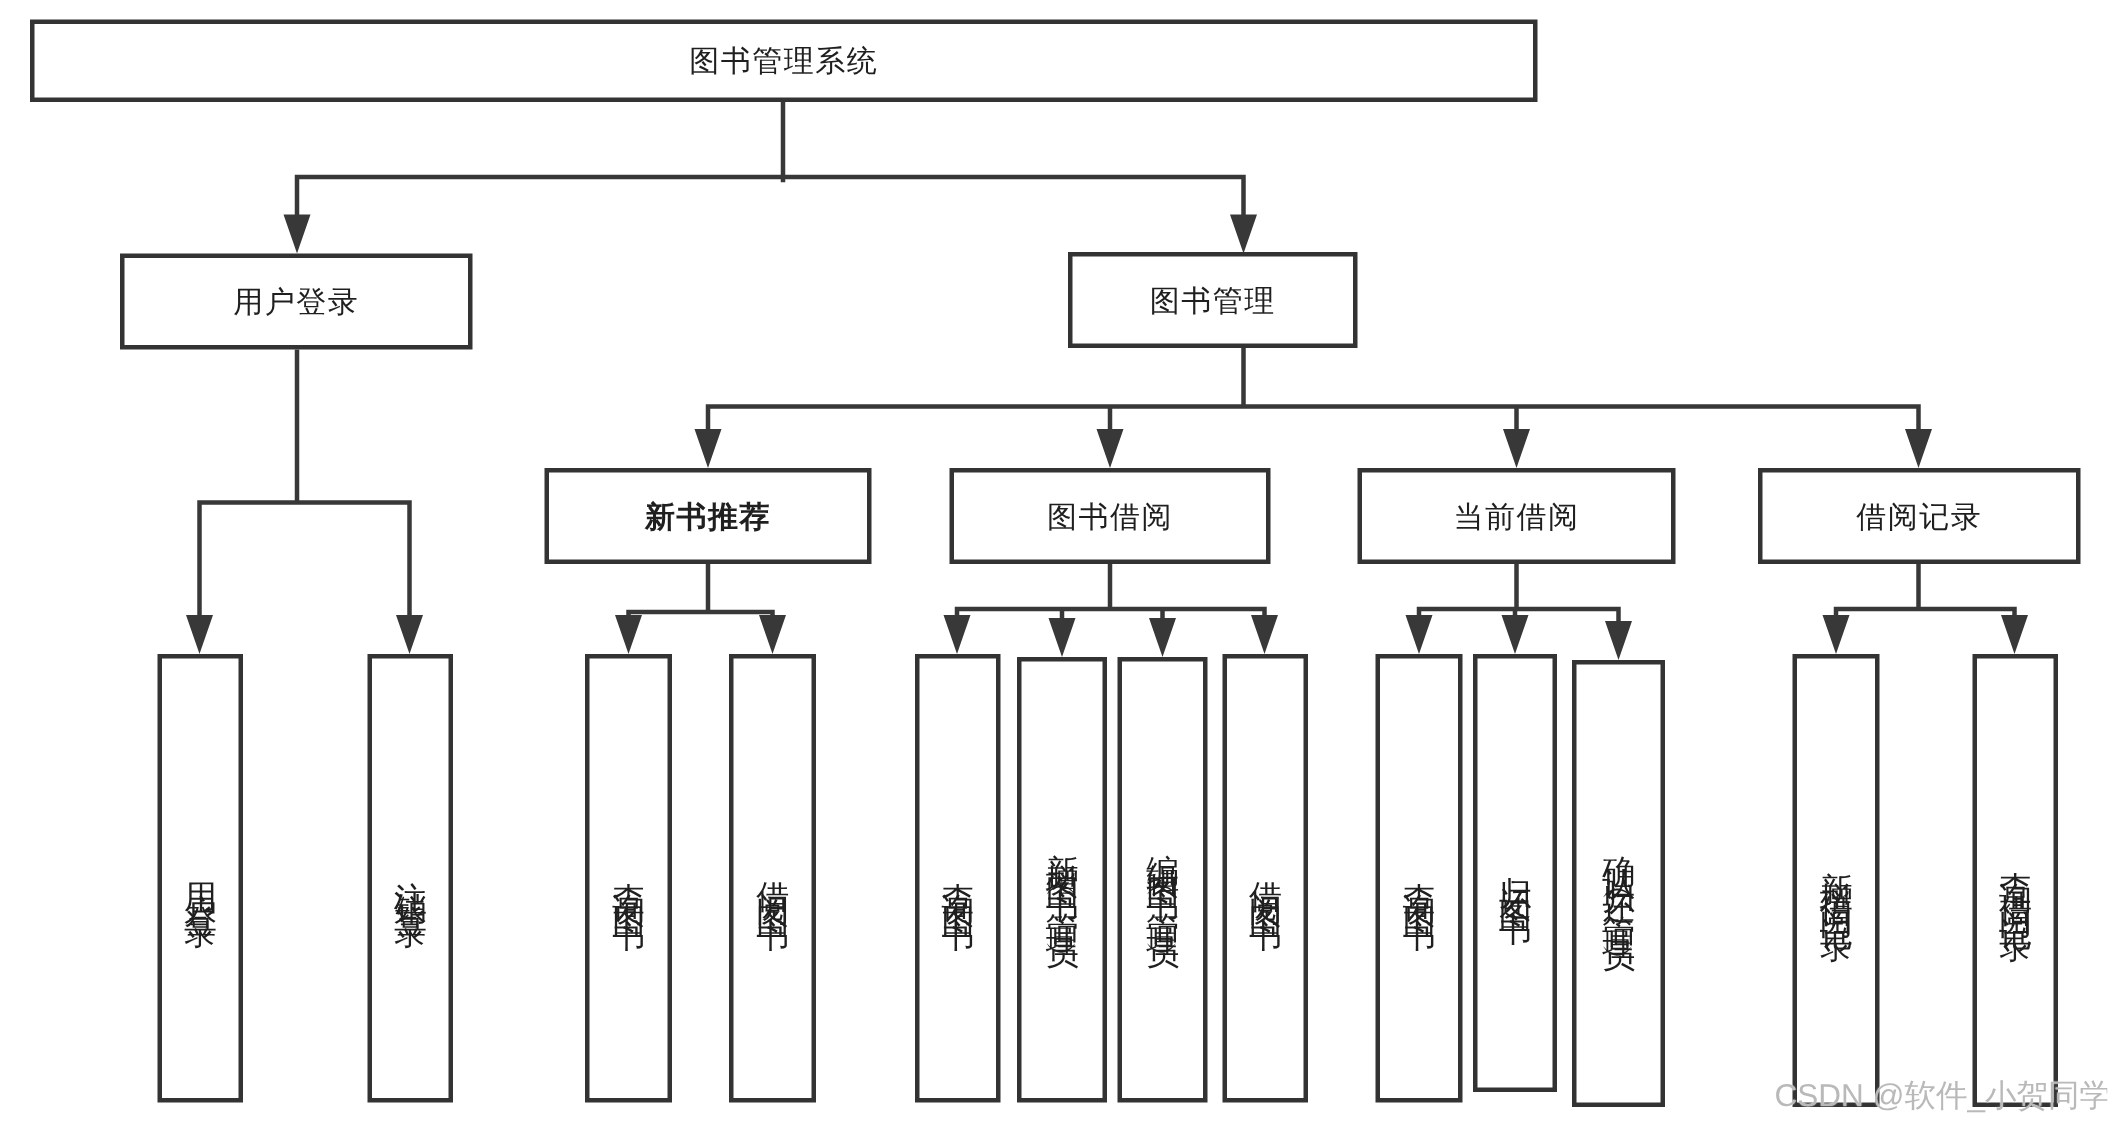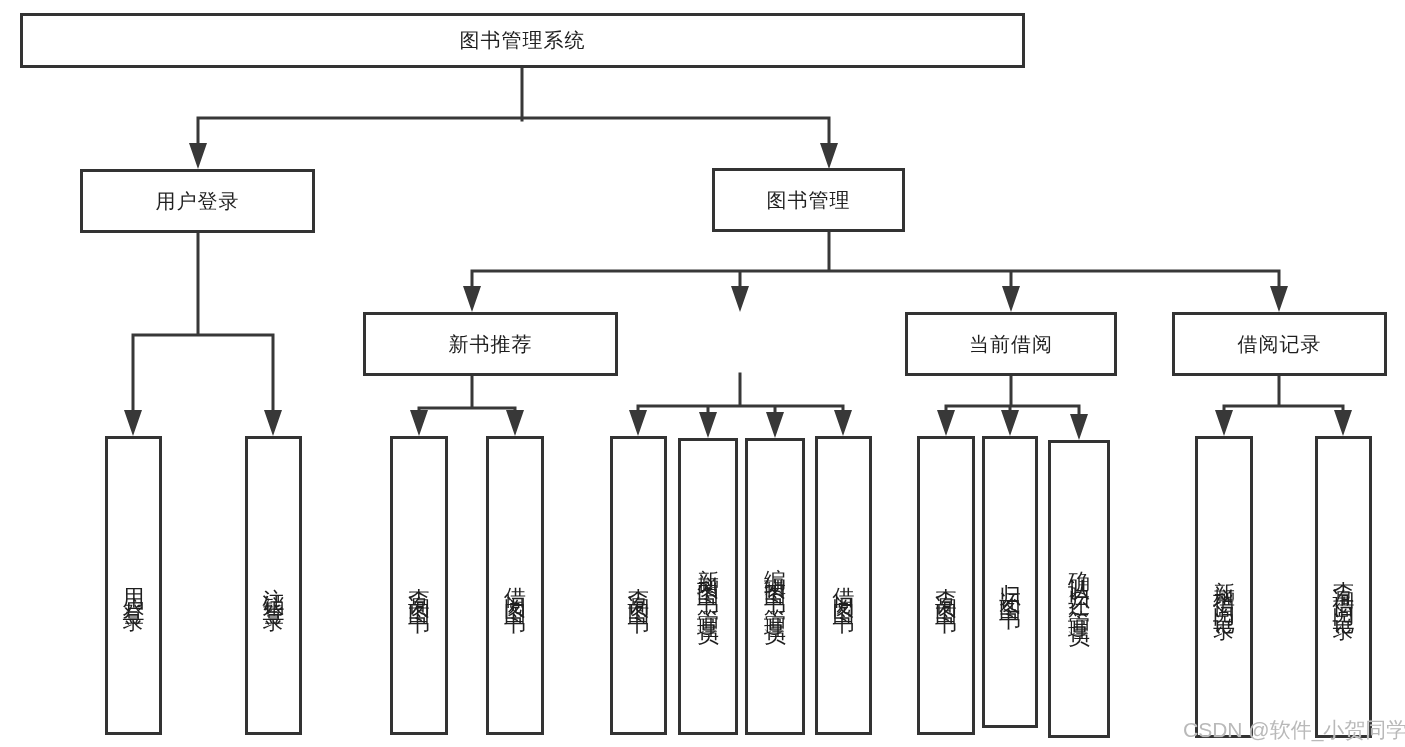--- a/index.html
+++ b/index.html
@@ -80,22 +80,25 @@
     <span class="hlabel">图书管理系统</span>
   </div>
 
   <div class="node" style="left:80px;top:169px;width:235px;height:64px;">
     <span class="hlabel">用户登录</span>
   </div>
   <div class="node" style="left:712px;top:168px;width:193px;height:64px;">
     <span class="hlabel">图书管理</span>
   </div>
 
-  <div class="node" style="left:363px;top:312px;width:255px;height:64px;">
+  <div class="node" style="left:363px;top:312px;width:218px;height:64px;font-weight:bold;">
     <span class="hlabel">新书推荐</span>
+  </div>
+  <div class="node" style="left:633px;top:312px;width:214px;height:64px;">
+    <span class="hlabel">图书借阅</span>
   </div>
   <div class="node" style="left:905px;top:312px;width:212px;height:64px;">
     <span class="hlabel">当前借阅</span>
   </div>
   <div class="node" style="left:1172px;top:312px;width:215px;height:64px;">
     <span class="hlabel">借阅记录</span>
   </div>
 
   <div class="node" style="left:105px;top:436px;width:57px;height:299px;">
     <span class="vlabel">用户登录</span>

